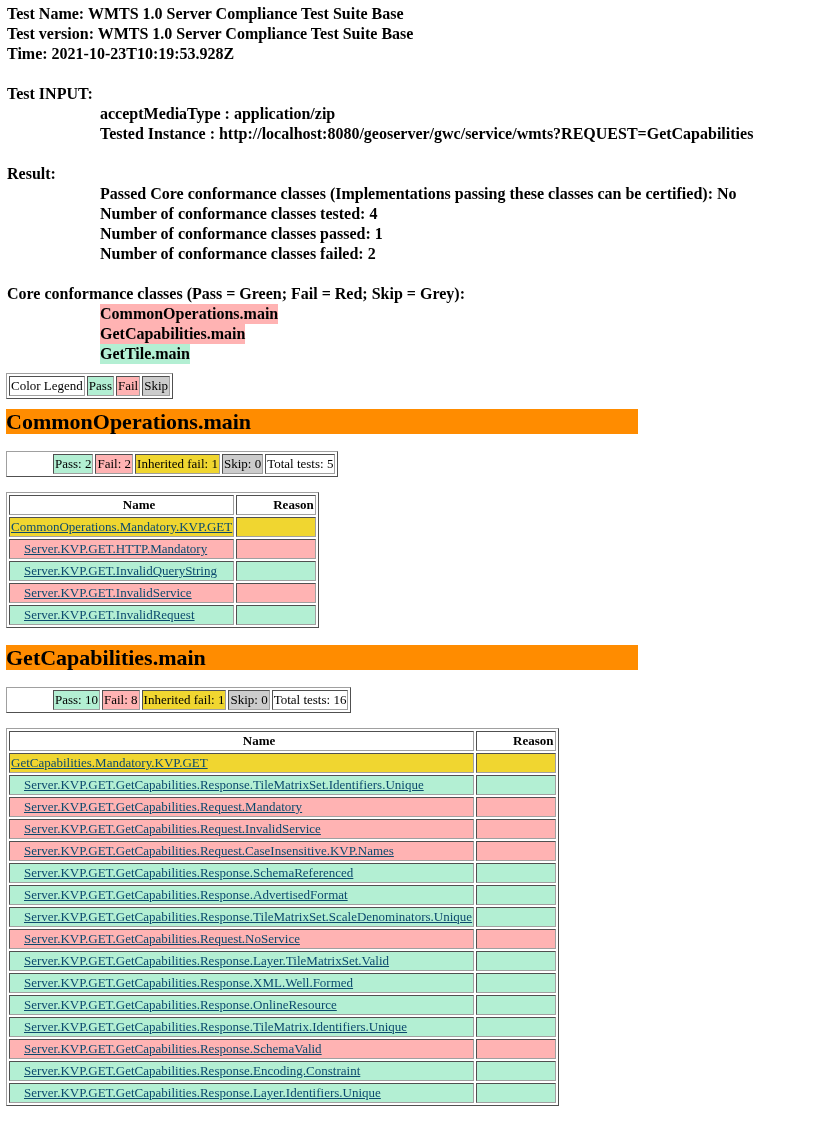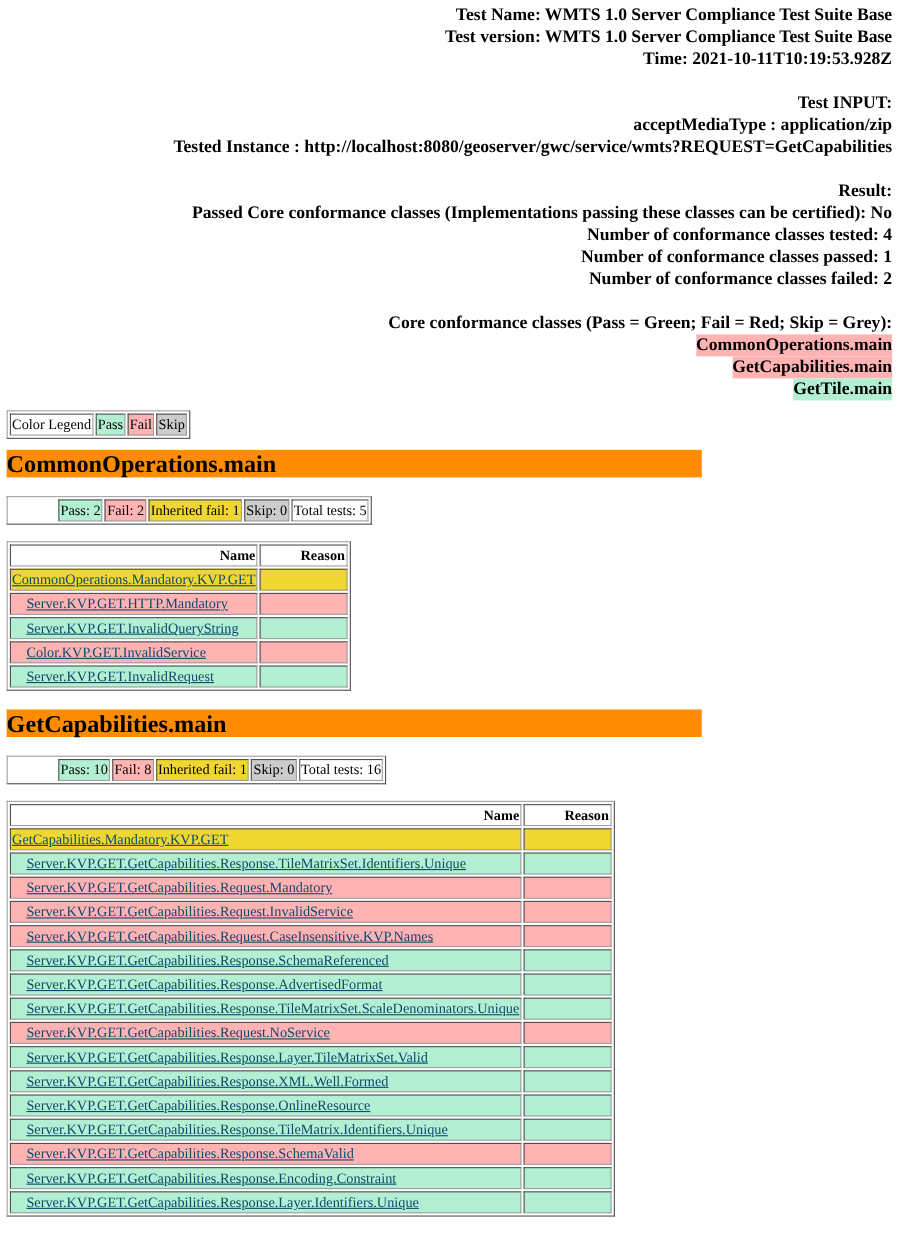--- a/index.html
+++ b/index.html
@@ -2,38 +2,38 @@
 <html><head>
   <meta charset="utf-8">
   <style>
     html, body { margin: 0; padding: 0; background: #ffffff; }
     body {
       width: 819px; height: 1127px; overflow: hidden;
       font-family: "Liberation Serif", "DejaVu Serif", serif;
       font-size: 16px; color: #000;
       padding: 4px 8px 0 7px; box-sizing: border-box;
     }
-    .hdr-line { font-weight: bold; line-height: 20px; height: 20px; white-space: nowrap; text-align: right; }
+    .hdr-line { font-weight: bold; line-height: 20px; height: 20px; white-space: nowrap; }
     .gap { height: 20px; }
     .indent { padding-left: 93px; }
     .cc-pass { background: #b3efd3; }
     .cc-fail { background: #ffb3b3; }
     .cc-item { display: inline-block; line-height: 20px; }
 
     table.bordered {
       border-collapse: separate; border-spacing: 2px;
       border: 1px solid; border-color: #a0a0a0 #505050 #505050 #a0a0a0;
       font-family: "Liberation Serif", "DejaVu Serif", serif;
       font-size: 13px;
     }
     table.bordered td, table.bordered th {
       border: 1px solid; border-color: #505050 #a0a0a0 #a0a0a0 #505050;
       padding: 1px 1px; line-height: 16px; white-space: nowrap;
     }
-    table.bordered th { font-weight: bold; text-align: right; padding-left: 36px; }
+    table.bordered th { font-weight: bold; text-align: center; padding-left: 36px; }
 
     .legend { margin-top: 9px; margin-left: -1px; }
     .counts { margin-left: -1px; padding-left: 44px; }
 
     .bg-white { background: #ffffff; }
     .bg-pass { background: #b3efd3; }
     .bg-fail { background: #ffb3b3; }
     .bg-inh { background: #f0d630; }
     .bg-skip { background: #cccccc; }
 
@@ -48,21 +48,21 @@
     .child-cell { padding-left: 14px !important; }
     .reason-cell { min-width: 44px; }
     .results-table { margin-left: -1px; }
   </style>
 </head>
 <body>
 
 <div>
   <div class="hdr-line">Test Name: WMTS 1.0 Server Compliance Test Suite Base</div>
   <div class="hdr-line">Test version: WMTS 1.0 Server Compliance Test Suite Base</div>
-  <div class="hdr-line">Time: 2021-10-11T10:19:53.928Z</div>
+  <div class="hdr-line">Time: 2021-10-23T10:19:53.928Z</div>
 </div>
 <div class="gap"></div>
 
 <div>
   <div class="hdr-line">Test INPUT:</div>
   <div class="hdr-line indent">acceptMediaType : application/zip</div>
   <div class="hdr-line indent">Tested Instance : http://localhost:8080/geoserver/gwc/service/wmts?REQUEST=GetCapabilities</div>
 </div>
 <div class="gap"></div>
 
@@ -120,21 +120,21 @@
   </tr>
   <tr>
     <td class="bg-fail child-cell"><a class="test-link visited" href="#">Server.KVP.GET.HTTP.Mandatory</a></td>
     <td class="bg-fail reason-cell"></td>
   </tr>
   <tr>
     <td class="bg-pass child-cell"><a class="test-link" href="#">Server.KVP.GET.InvalidQueryString</a></td>
     <td class="bg-pass reason-cell"></td>
   </tr>
   <tr>
-    <td class="bg-fail child-cell"><a class="test-link" href="#">Color.KVP.GET.InvalidService</a></td>
+    <td class="bg-fail child-cell"><a class="test-link" href="#">Server.KVP.GET.InvalidService</a></td>
     <td class="bg-fail reason-cell"></td>
   </tr>
   <tr>
     <td class="bg-pass child-cell"><a class="test-link" href="#">Server.KVP.GET.InvalidRequest</a></td>
     <td class="bg-pass reason-cell"></td>
   </tr>
 </tbody>
   </table>
 
 <div style="height:17px"></div>

